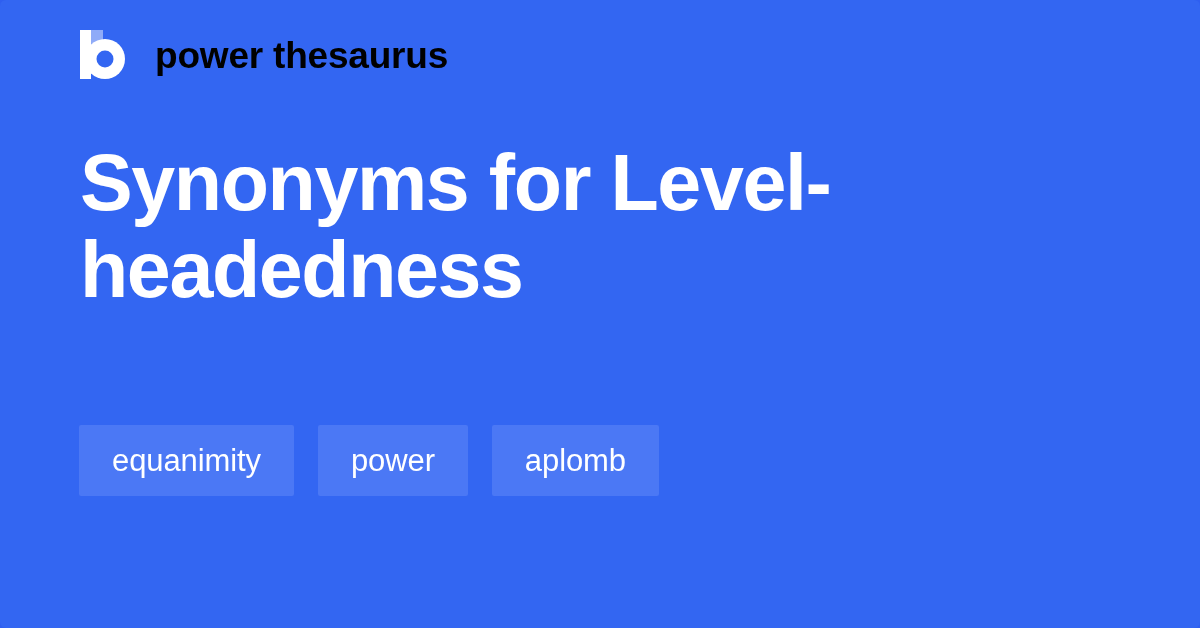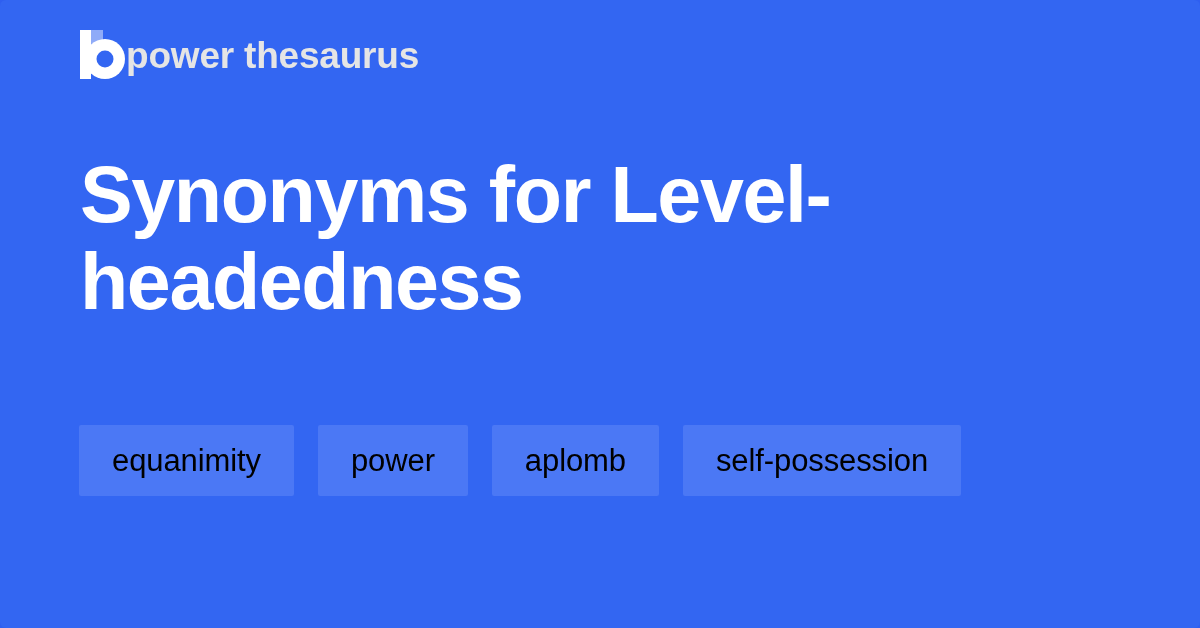--- a/index.html
+++ b/index.html
@@ -36,33 +36,34 @@
   }
 
   #logo-mark {
     width: 46px;
     height: 50px;
     flex: 0 0 auto;
     display: block;
   }
 
   #brand-name {
-    color: #e5e5e5;
+    margin-left: 29px;
+    color: #000000;
     font-size: 37px;
     font-weight: 600;
     letter-spacing: -0.2px;
     line-height: 1;
     white-space: nowrap;
   }
 
   
   #headline {
     position: absolute;
     left: 80px;
-    top: 152px;
+    top: 140px;
     width: 900px;
     color: #ffffff;
     font-size: 79px;
     font-weight: 700;
     line-height: 1.1;
     letter-spacing: -1.4px;
     word-break: break-word;
   }
 
   
@@ -77,21 +78,21 @@
   }
 
   .tag {
     height: 71px;
     padding: 0 33px;
     background: #4b78f5;
     border-radius: 2px;
     display: flex;
     align-items: center;
     justify-content: center;
-    color: #000000;
+    color: #ffffff;
     font-size: 31px;
     font-weight: 400;
     line-height: 1;
     letter-spacing: -0.1px;
     white-space: nowrap;
   }
 </style>
 </head>
 <body>
 
@@ -111,16 +112,15 @@
     </svg>
     <span id="brand-name">power thesaurus</span>
   </div>
 
   <h1 id="headline">Synonyms for Level-headedness</h1>
 
   <div id="tags">
     <span class="tag">equanimity</span>
     <span class="tag">power</span>
     <span class="tag">aplomb</span>
-    <span class="tag">self-possession</span>
   </div>
 
 </div>
 
 </body></html>

